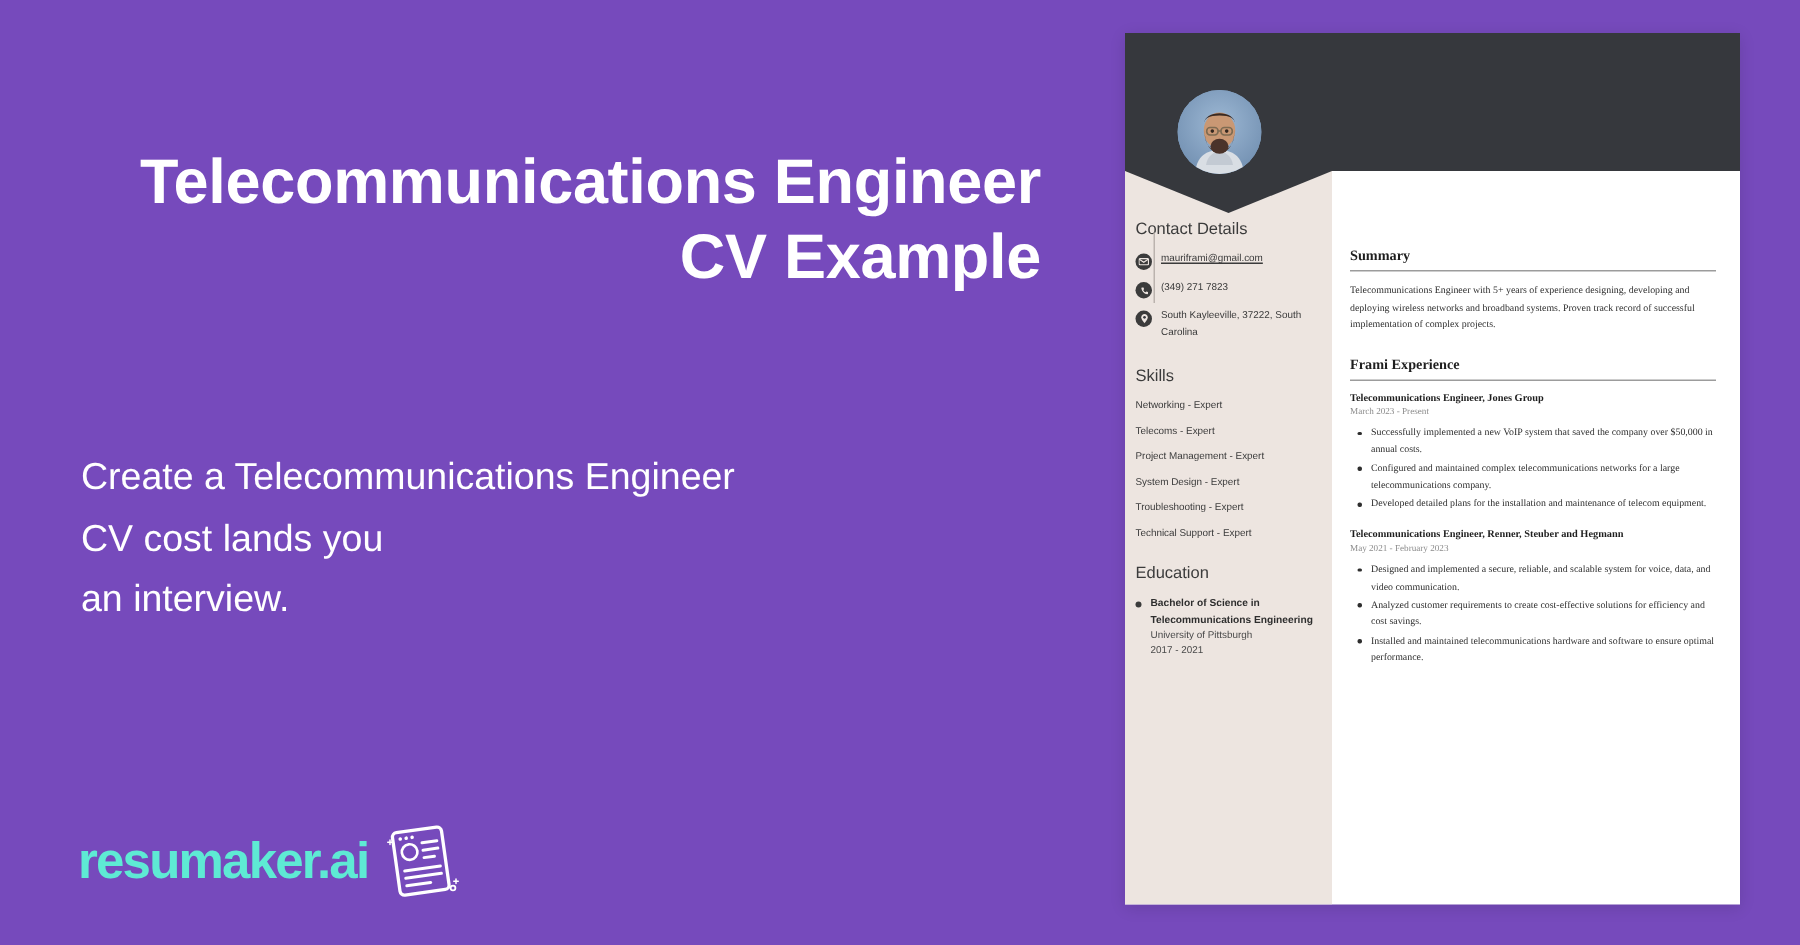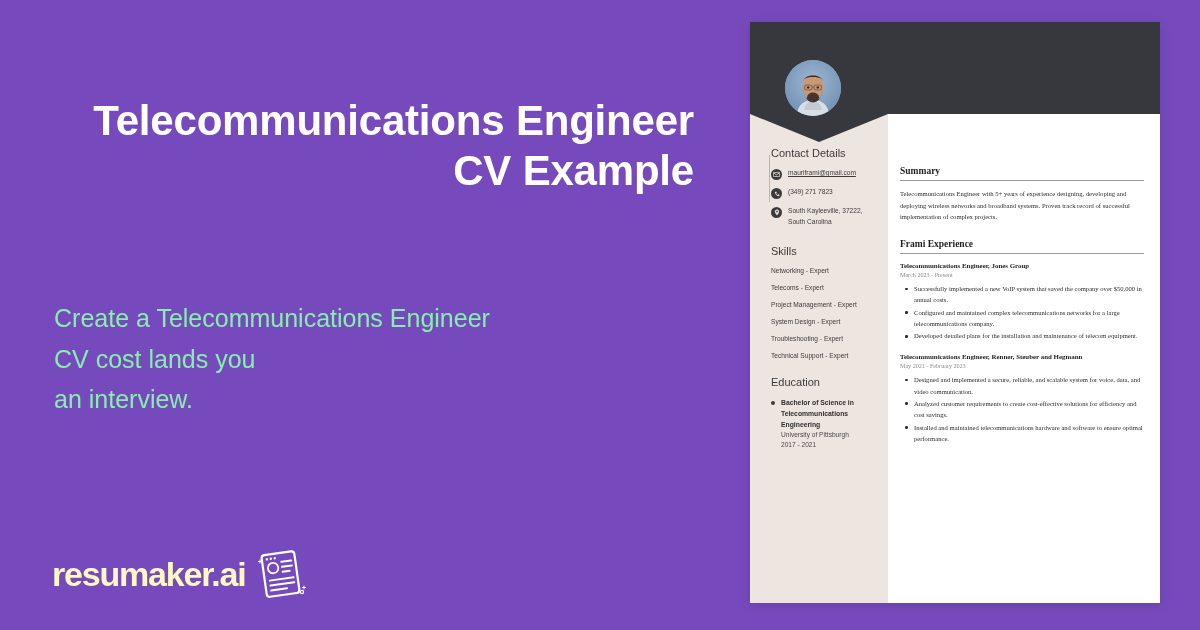--- a/index.html
+++ b/index.html
@@ -25,37 +25,37 @@
     font-size: 42px;
     font-weight: bold;
     line-height: 1.2;
     letter-spacing: -0.2px;
     text-align: right;
   }
   .promo-sub {
     position: absolute;
     left: 54px; top: 298px;
     width: 620px;
-    color: #86efac;
+    color: #ffffff;
     font-size: 25px;
     font-weight: normal;
     line-height: 1.62;
   }
   .promo-sub span { display: block; }
 
   
   .logo {
     position: absolute;
     left: 52px; top: 548px;
     display: flex;
     align-items: center;
     gap: 8px;
   }
   .logo-word {
-    color: #fef9c3;
+    color: #5eead4;
     font-size: 34px;
     font-weight: bold;
     letter-spacing: -1.2px;
     line-height: 1;
   }
   .logo-mark { position: relative; width: 54px; height: 52px; }
 
   
   .cv-card {
     position: absolute;
@@ -109,21 +109,21 @@
     left: 151px; top: 66px;
     color: #C9CBCE;
     font-size: 9.5px;
   }
 
   
   .side-body {
     position: absolute;
     left: 0; top: 125px;
     width: 138px;
-    padding: 0 12px 0 21px;
+    padding: 0 12px 0 7px;
     z-index: 4;
   }
   .side-h {
     color: #3B3B3B;
     font-size: 11px;
     font-weight: normal;
     margin-bottom: 9px;
   }
   .contact-row {
     display: flex;

